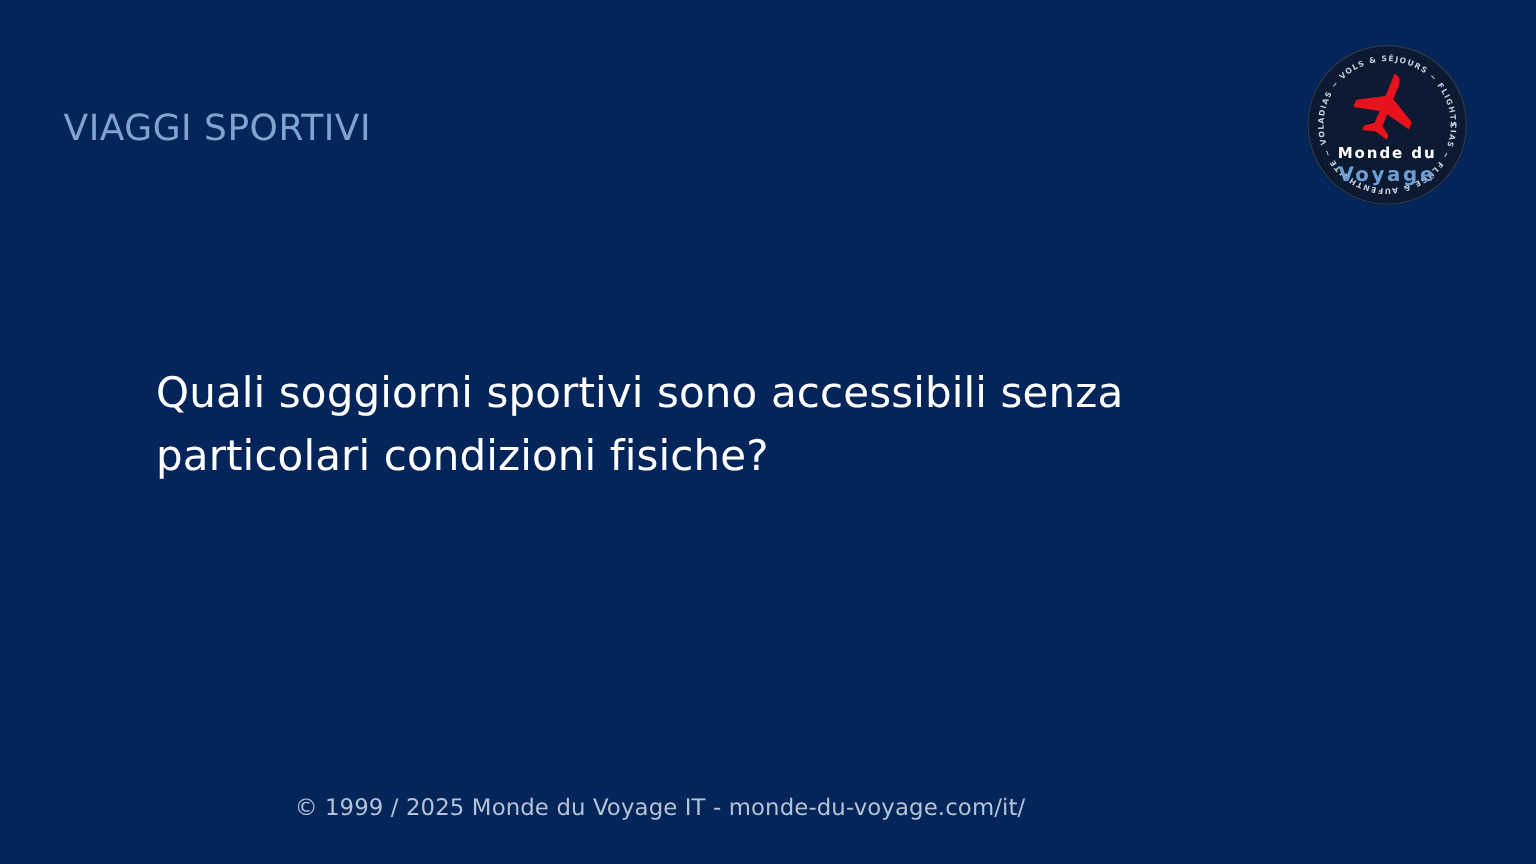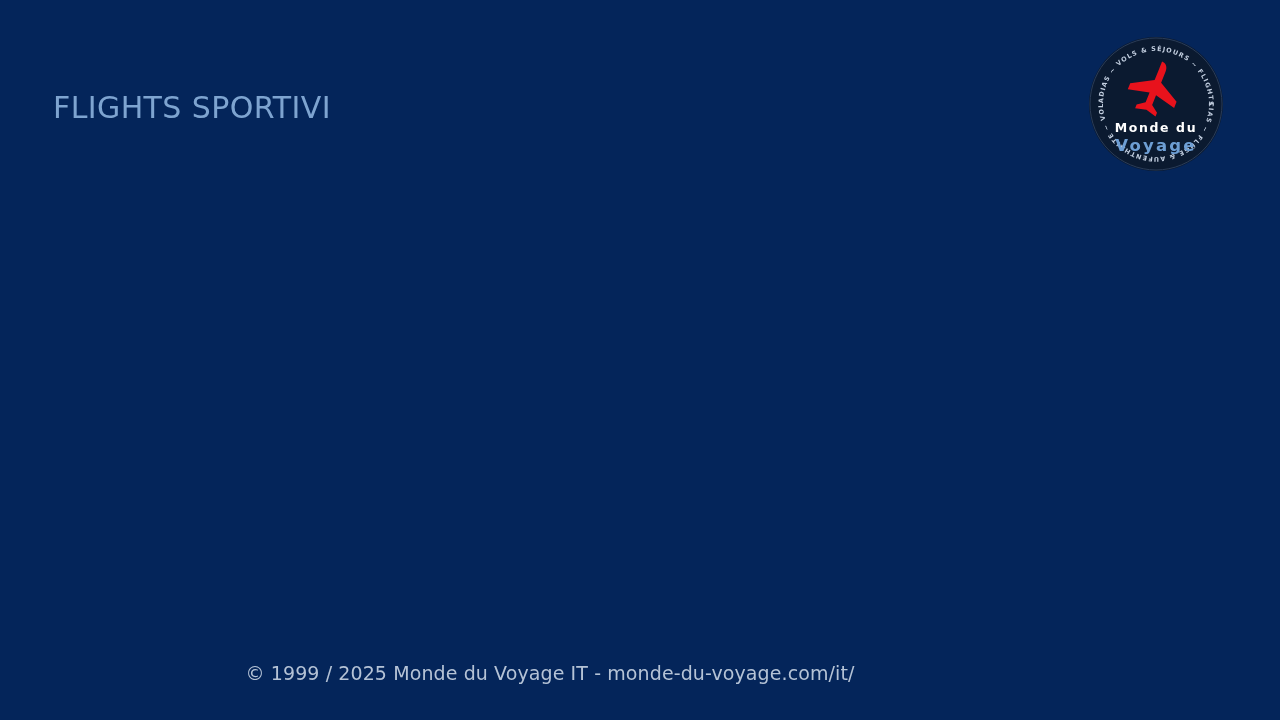--- a/index.html
+++ b/index.html
@@ -76,21 +76,21 @@
     font-weight: 400;
     color: #b5c3d6;
     letter-spacing: 0.1px;
   }
 </style>
 </head>
 <body>
 
 <div class="slide">
 
-  <div class="page-title">FLIGHTS SPORTIVI</div>
+  <div class="page-title">VIAGGI SPORTIVI</div>
 
   <div class="logo-badge">
     <svg viewBox="0 0 136 136" xmlns="http://www.w3.org/2000/svg">
       <defs>
         <path id="ringTop" d="M 68,68 m -53,0 a 53,53 0 1 1 106,0" fill="none"></path>
         <path id="ringBottom" d="M 68,68 m 53,0 a 53,53 0 1 1 -106,0" fill="none"></path>
       </defs>
 
       <circle cx="68" cy="68" r="67" fill="#0b1a30"></circle>
       <circle cx="68" cy="68" r="66" fill="none" stroke="#2a3c58" stroke-width="1"></circle>
@@ -109,16 +109,17 @@
                  L -3.5,8.5 L -25,13.5 L -25,7 L -3.5,-5 L -3.5,-17
                  C -3.5,-22 -3.5,-25 -3.5,-25 Z" fill="#e8121c"></path>
       </g>
 
       <text x="68" y="96" text-anchor="middle" font-family="DejaVu Sans, sans-serif" font-size="12.5" font-weight="bold" letter-spacing="1.6" fill="#ffffff">Monde du</text>
 
       <text x="68" y="115" text-anchor="middle" font-family="DejaVu Sans, sans-serif" font-size="16.5" font-weight="bold" letter-spacing="2.2" fill="#6d9ed4">Voyage</text>
     </svg>
   </div>
 
+  <div class="question">Quali soggiorni sportivi sono accessibili senza particolari condizioni fisiche?</div>
 
   <div class="footer">© 1999 / 2025 Monde du Voyage IT - monde-du-voyage.com/it/</div>
 
 </div>
 
 </body></html>

